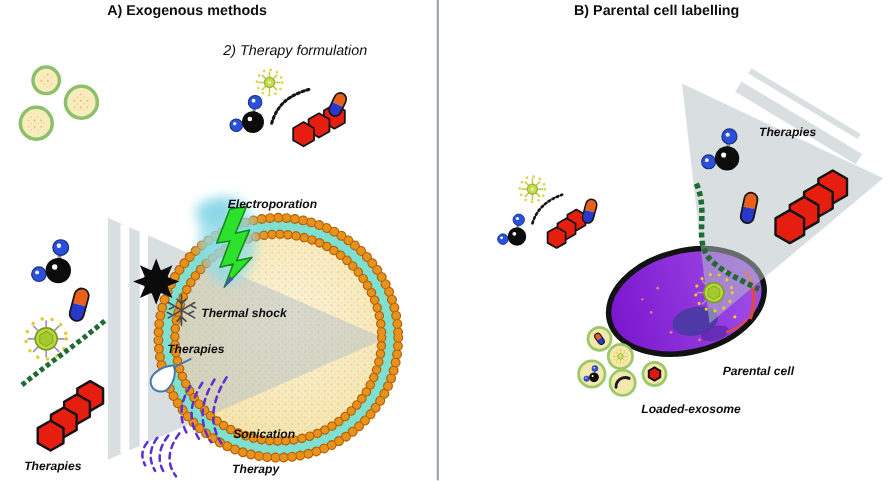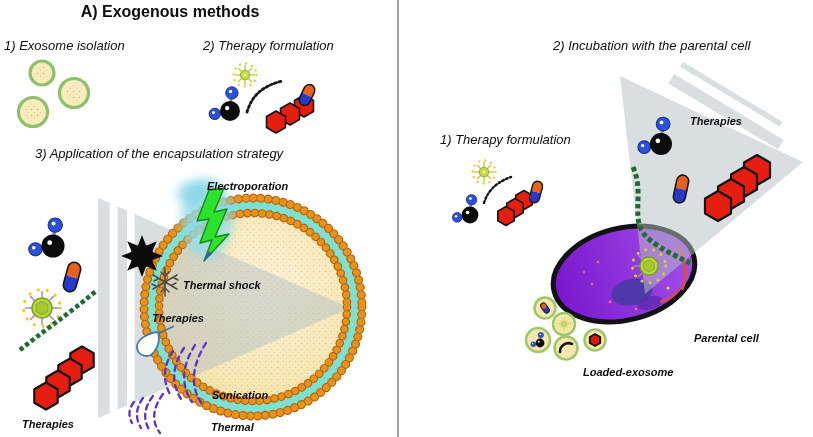--- a/index.html
+++ b/index.html
@@ -1,20 +1,20 @@
 <!DOCTYPE html>
 <html><head>
 <meta charset="utf-8">
 <style>
   html,body{margin:0;padding:0;background:#ffffff;}
   .stage{position:relative;width:813px;height:437px;background:#ffffff;
          font-family:"Liberation Sans", sans-serif;overflow:hidden;}
   .stage svg.art{position:absolute;left:0;top:0;}
   .lbl{position:absolute;white-space:nowrap;color:#0d0d0d;line-height:1.1;}
-  .ttl{font-weight:bold;font-size:16px;text-align:center;}
+  .ttl{font-weight:bold;font-size:13px;text-align:center;}
   .step{font-style:italic;font-size:13px;}
   .tag{font-style:italic;font-weight:bold;font-size:11px;}
   .divider{position:absolute;top:0;width:2px;height:437px;}
   .hex{fill:#E61E10;stroke:#141414;stroke-width:2.2;stroke-linejoin:round;}
   .hexS{fill:#E61E10;stroke:#141414;stroke-width:1.6;stroke-linejoin:round;}
 </style>
 </head>
 <body>
 
 <div class="stage">
@@ -270,29 +270,26 @@
       <path d="M560,352 A8.5,8.5 0 0 1 572,344" fill="none" stroke="#1A1A1A" stroke-width="2.6" stroke-linecap="round"></path>
       <circle cx="595" cy="340" r="10.5" fill="#F5E8AE" stroke="#9CC868" stroke-width="2.5"></circle>
       <use href="#hx6" transform="translate(595,340)" fill="#E01810" stroke="#101010" stroke-width="1.8"></use>
     </g>
   </g>
 </svg>
 
 <div class="divider" style="left:397px;background:#9aa6ab;"></div>
 
 <div class="lbl ttl" style="left:40px;top:3px;width:260px;">A) Exogenous methods</div>
-<div class="lbl step" style="left:4px;top:39px;">1) Exosome isolation</div>
 <div class="lbl step" style="left:203px;top:39px;">2) Therapy formulation</div>
-<div class="lbl step" style="left:35px;top:147px;">3) Application of the encapsulation strategy</div>
 <div class="lbl tag" style="left:207px;top:180px;">Electroporation</div>
 <div class="lbl tag" style="left:183px;top:279px;">Thermal shock</div>
 <div class="lbl tag" style="left:152px;top:312px;">Therapies</div>
 <div class="lbl tag" style="left:212px;top:389px;">Sonication</div>
-<div class="lbl tag" style="left:211px;top:421px;">Thermal</div>
+<div class="lbl tag" style="left:211px;top:421px;">Therapy</div>
 <div class="lbl tag" style="left:22px;top:418px;">Therapies</div>
 
-<div class="lbl step" style="left:553px;top:39px;">2) Incubation with the parental cell</div>
-<div class="lbl step" style="left:440px;top:133px;">1) Therapy formulation</div>
+<div class="lbl ttl" style="left:462px;top:3px;width:270px;">B) Parental cell labelling</div>
 <div class="lbl tag" style="left:690px;top:115px;">Therapies</div>
-<div class="lbl tag" style="left:694px;top:332px;">Parental cell</div>
+<div class="lbl tag" style="left:657px;top:332px;">Parental cell</div>
 <div class="lbl tag" style="left:583px;top:366px;">Loaded-exosome</div>
 
 </div>
 
 </body></html>

